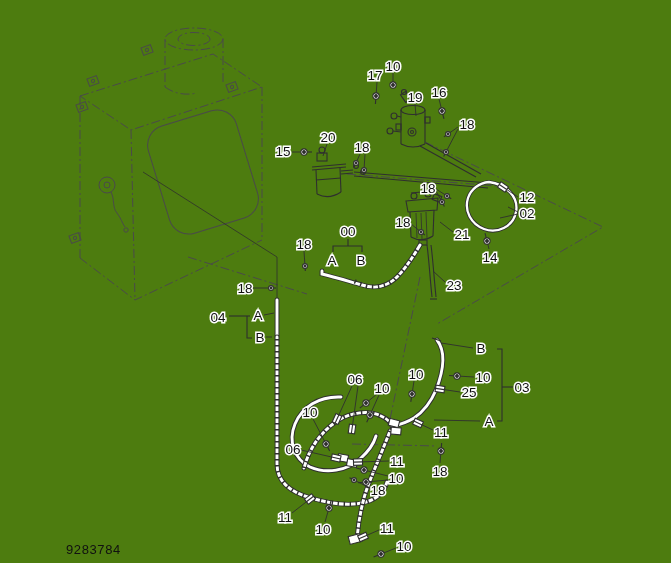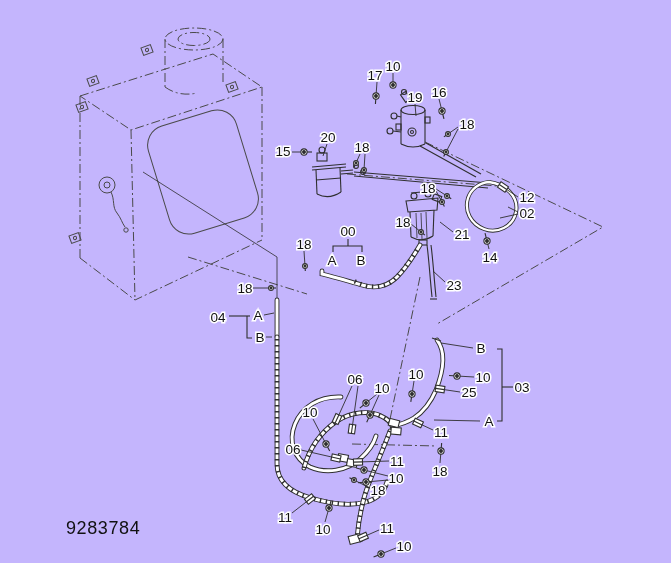--- a/index.html
+++ b/index.html
@@ -1,33 +1,33 @@
 <!DOCTYPE html>
 <html><head>
 <meta charset="utf-8">
 <style>
   html,body{margin:0;padding:0;background:#ffffff;}
-  #stage{position:relative;width:671px;height:563px;background:#c4b5fd;overflow:hidden;
+  #stage{position:relative;width:671px;height:563px;background:#4d7c0f;overflow:hidden;
          font-family:"Liberation Sans", sans-serif;}
   svg{position:absolute;left:0;top:0;}
   .phantom{stroke:#4a4a4a;stroke-width:1;fill:none;stroke-dasharray:9 3 2 3;}
   .phantomsolid{stroke:#4a4a4a;stroke-width:1;fill:none;}
   .part{stroke:#2f2f2f;stroke-width:1.1;fill:none;}
   .partfill{stroke:#2f2f2f;stroke-width:1.1;fill:#ffffff;}
   .thin{stroke:#2f2f2f;stroke-width:0.8;fill:none;}
   .tube-o{stroke:#2f2f2f;stroke-width:4.8;fill:none;stroke-linecap:round;}
   .tube-i{stroke:#ffffff;stroke-width:2.9;fill:none;stroke-linecap:round;}
   .tube2-o{stroke:#2f2f2f;stroke-width:4.0;fill:none;stroke-linecap:round;}
   .tube2-i{stroke:#ffffff;stroke-width:2.3;fill:none;stroke-linecap:round;}
   .wrap{stroke:#2f2f2f;stroke-width:4.4;fill:none;stroke-dasharray:1.4 4.6;}
   .leader{stroke:#2f2f2f;stroke-width:0.9;}
   .marker line,.marker rect,.marker circle{stroke:#2f2f2f;stroke-width:1.1;}
   .callout{font:13.5px "Liberation Sans", sans-serif;fill:#111111;text-anchor:middle;
            paint-order:stroke;stroke:#ffffff;stroke-width:3px;}
-  #drawing-number{position:absolute;left:66px;top:518px;font-size:18px;color:#111;
+  #drawing-number{position:absolute;left:66px;top:542px;font-size:13px;color:#111;
                   letter-spacing:0.6px;}
 </style>
 </head>
 <body>
 
 <div id="stage">
   <svg id="diagram" width="671" height="563" viewBox="0 0 671 563">
 
     <g>
       <g class="phantom">

